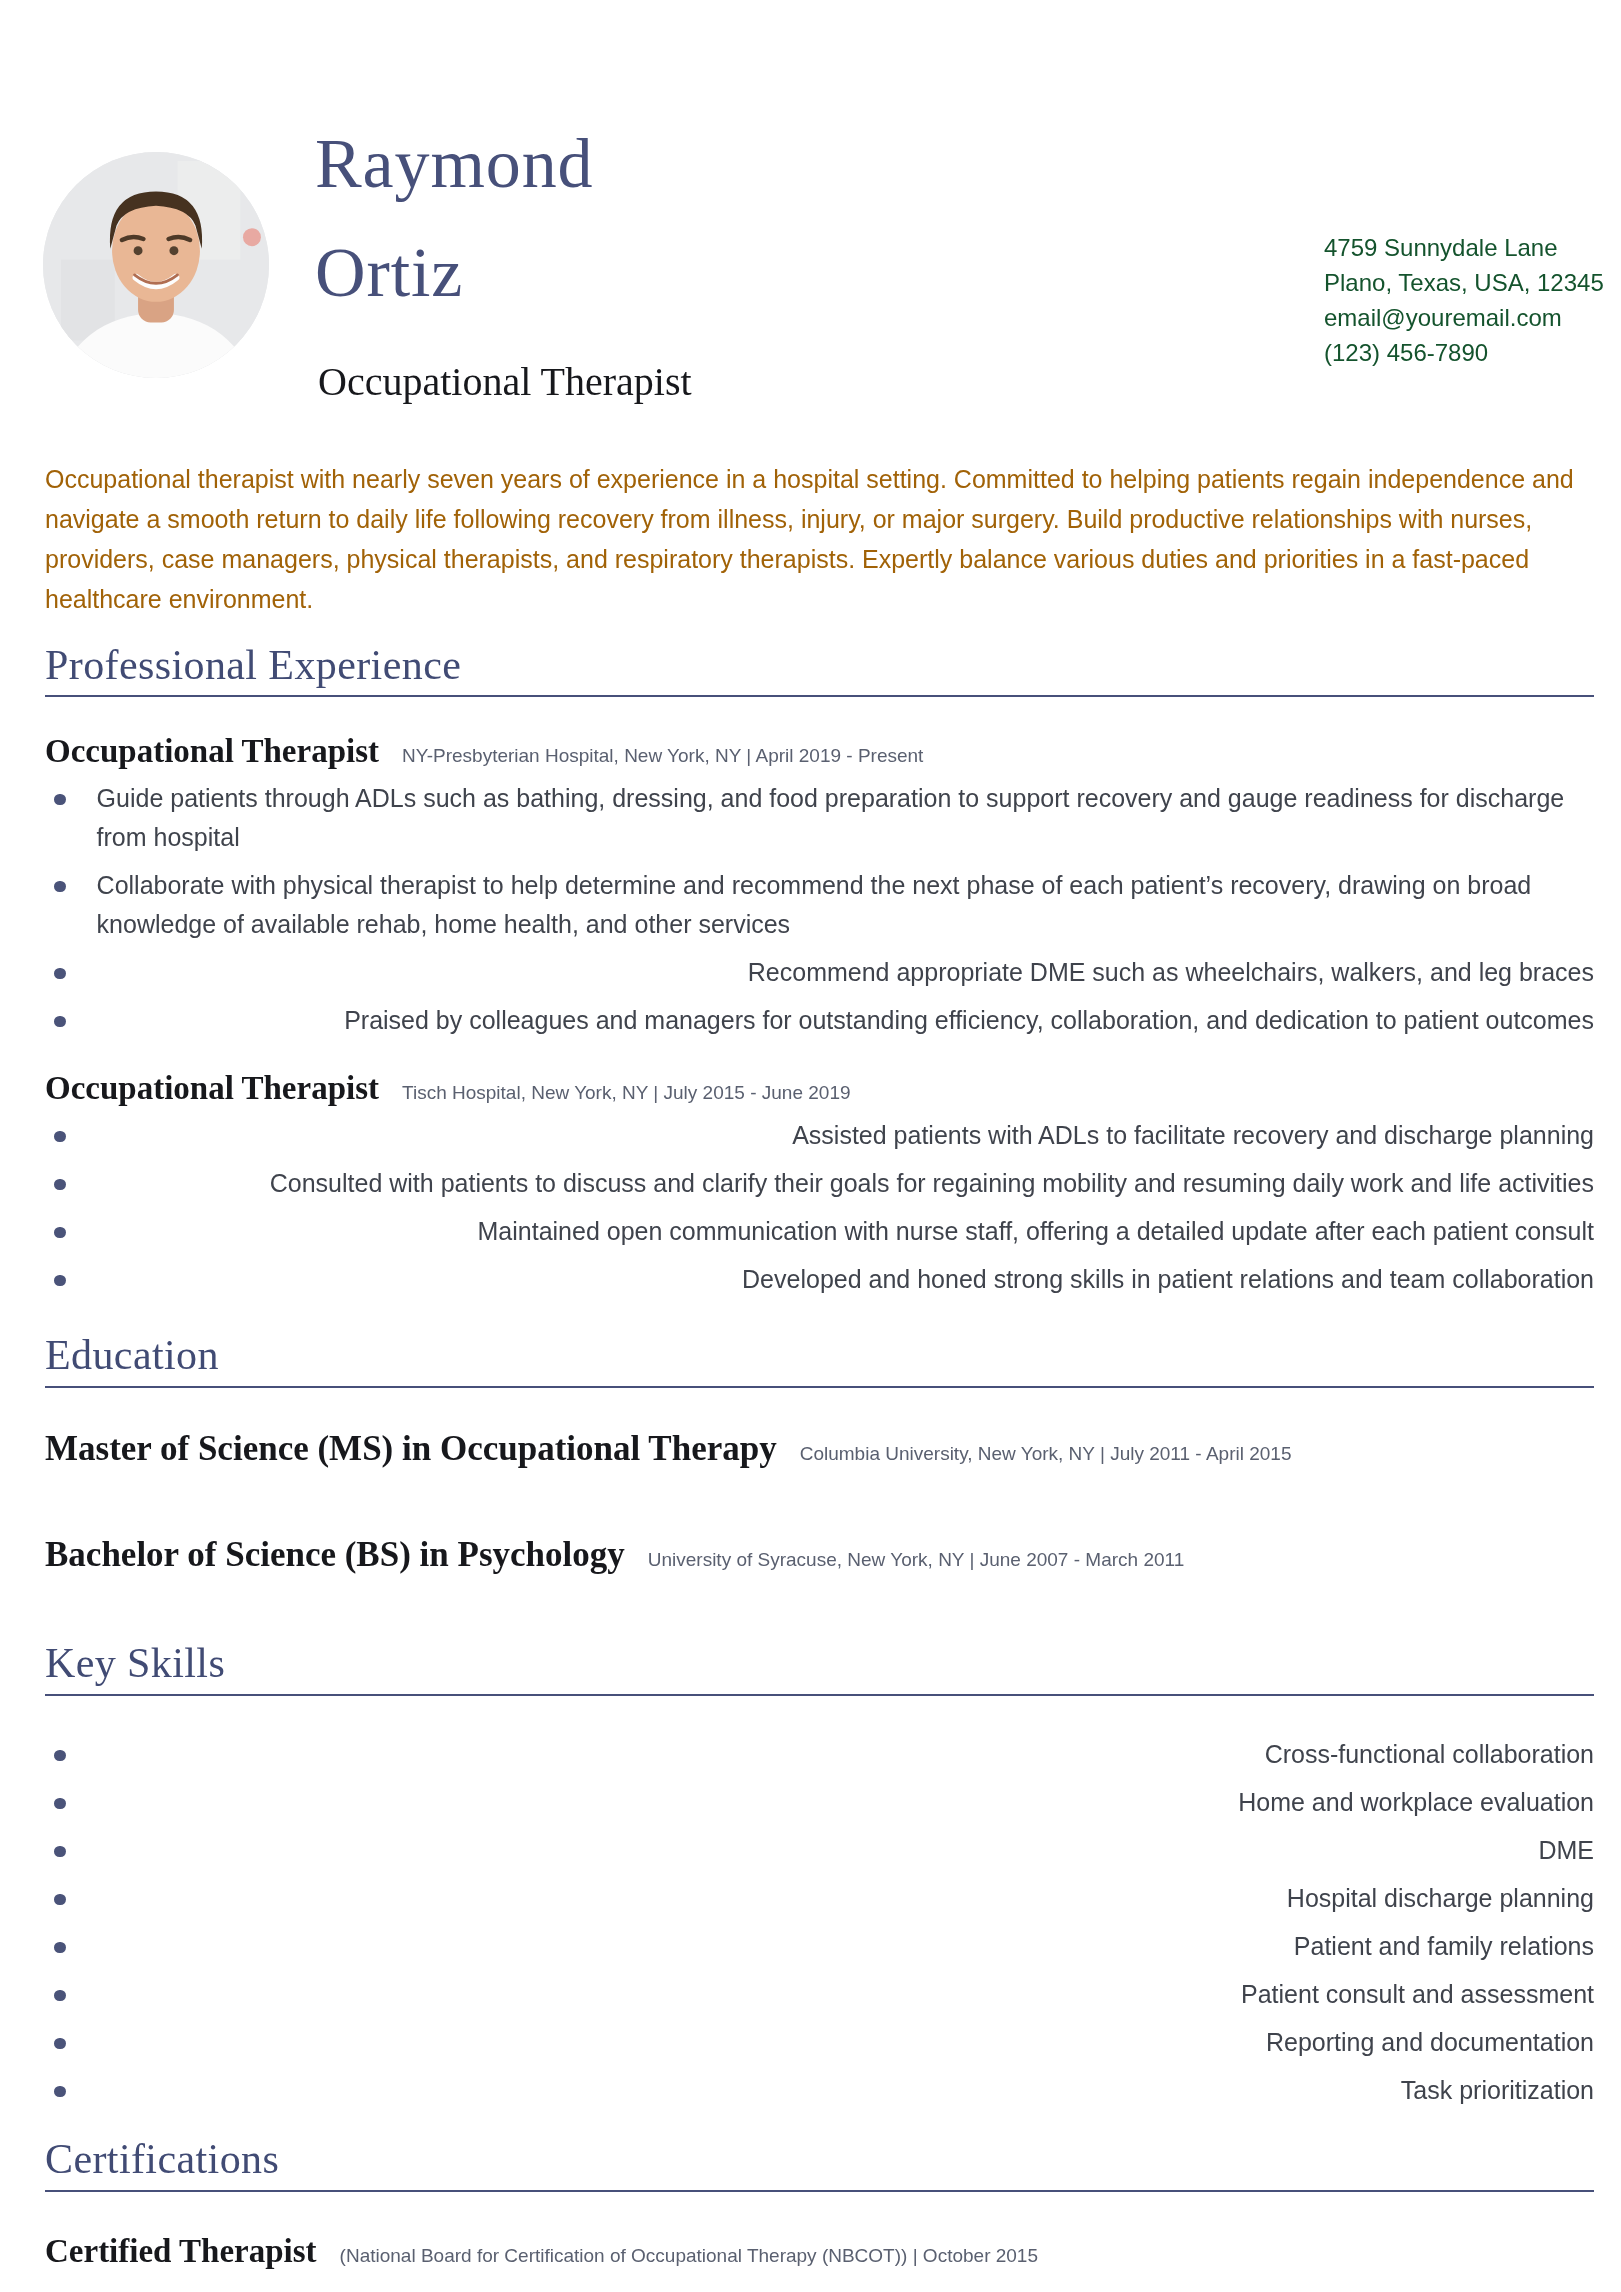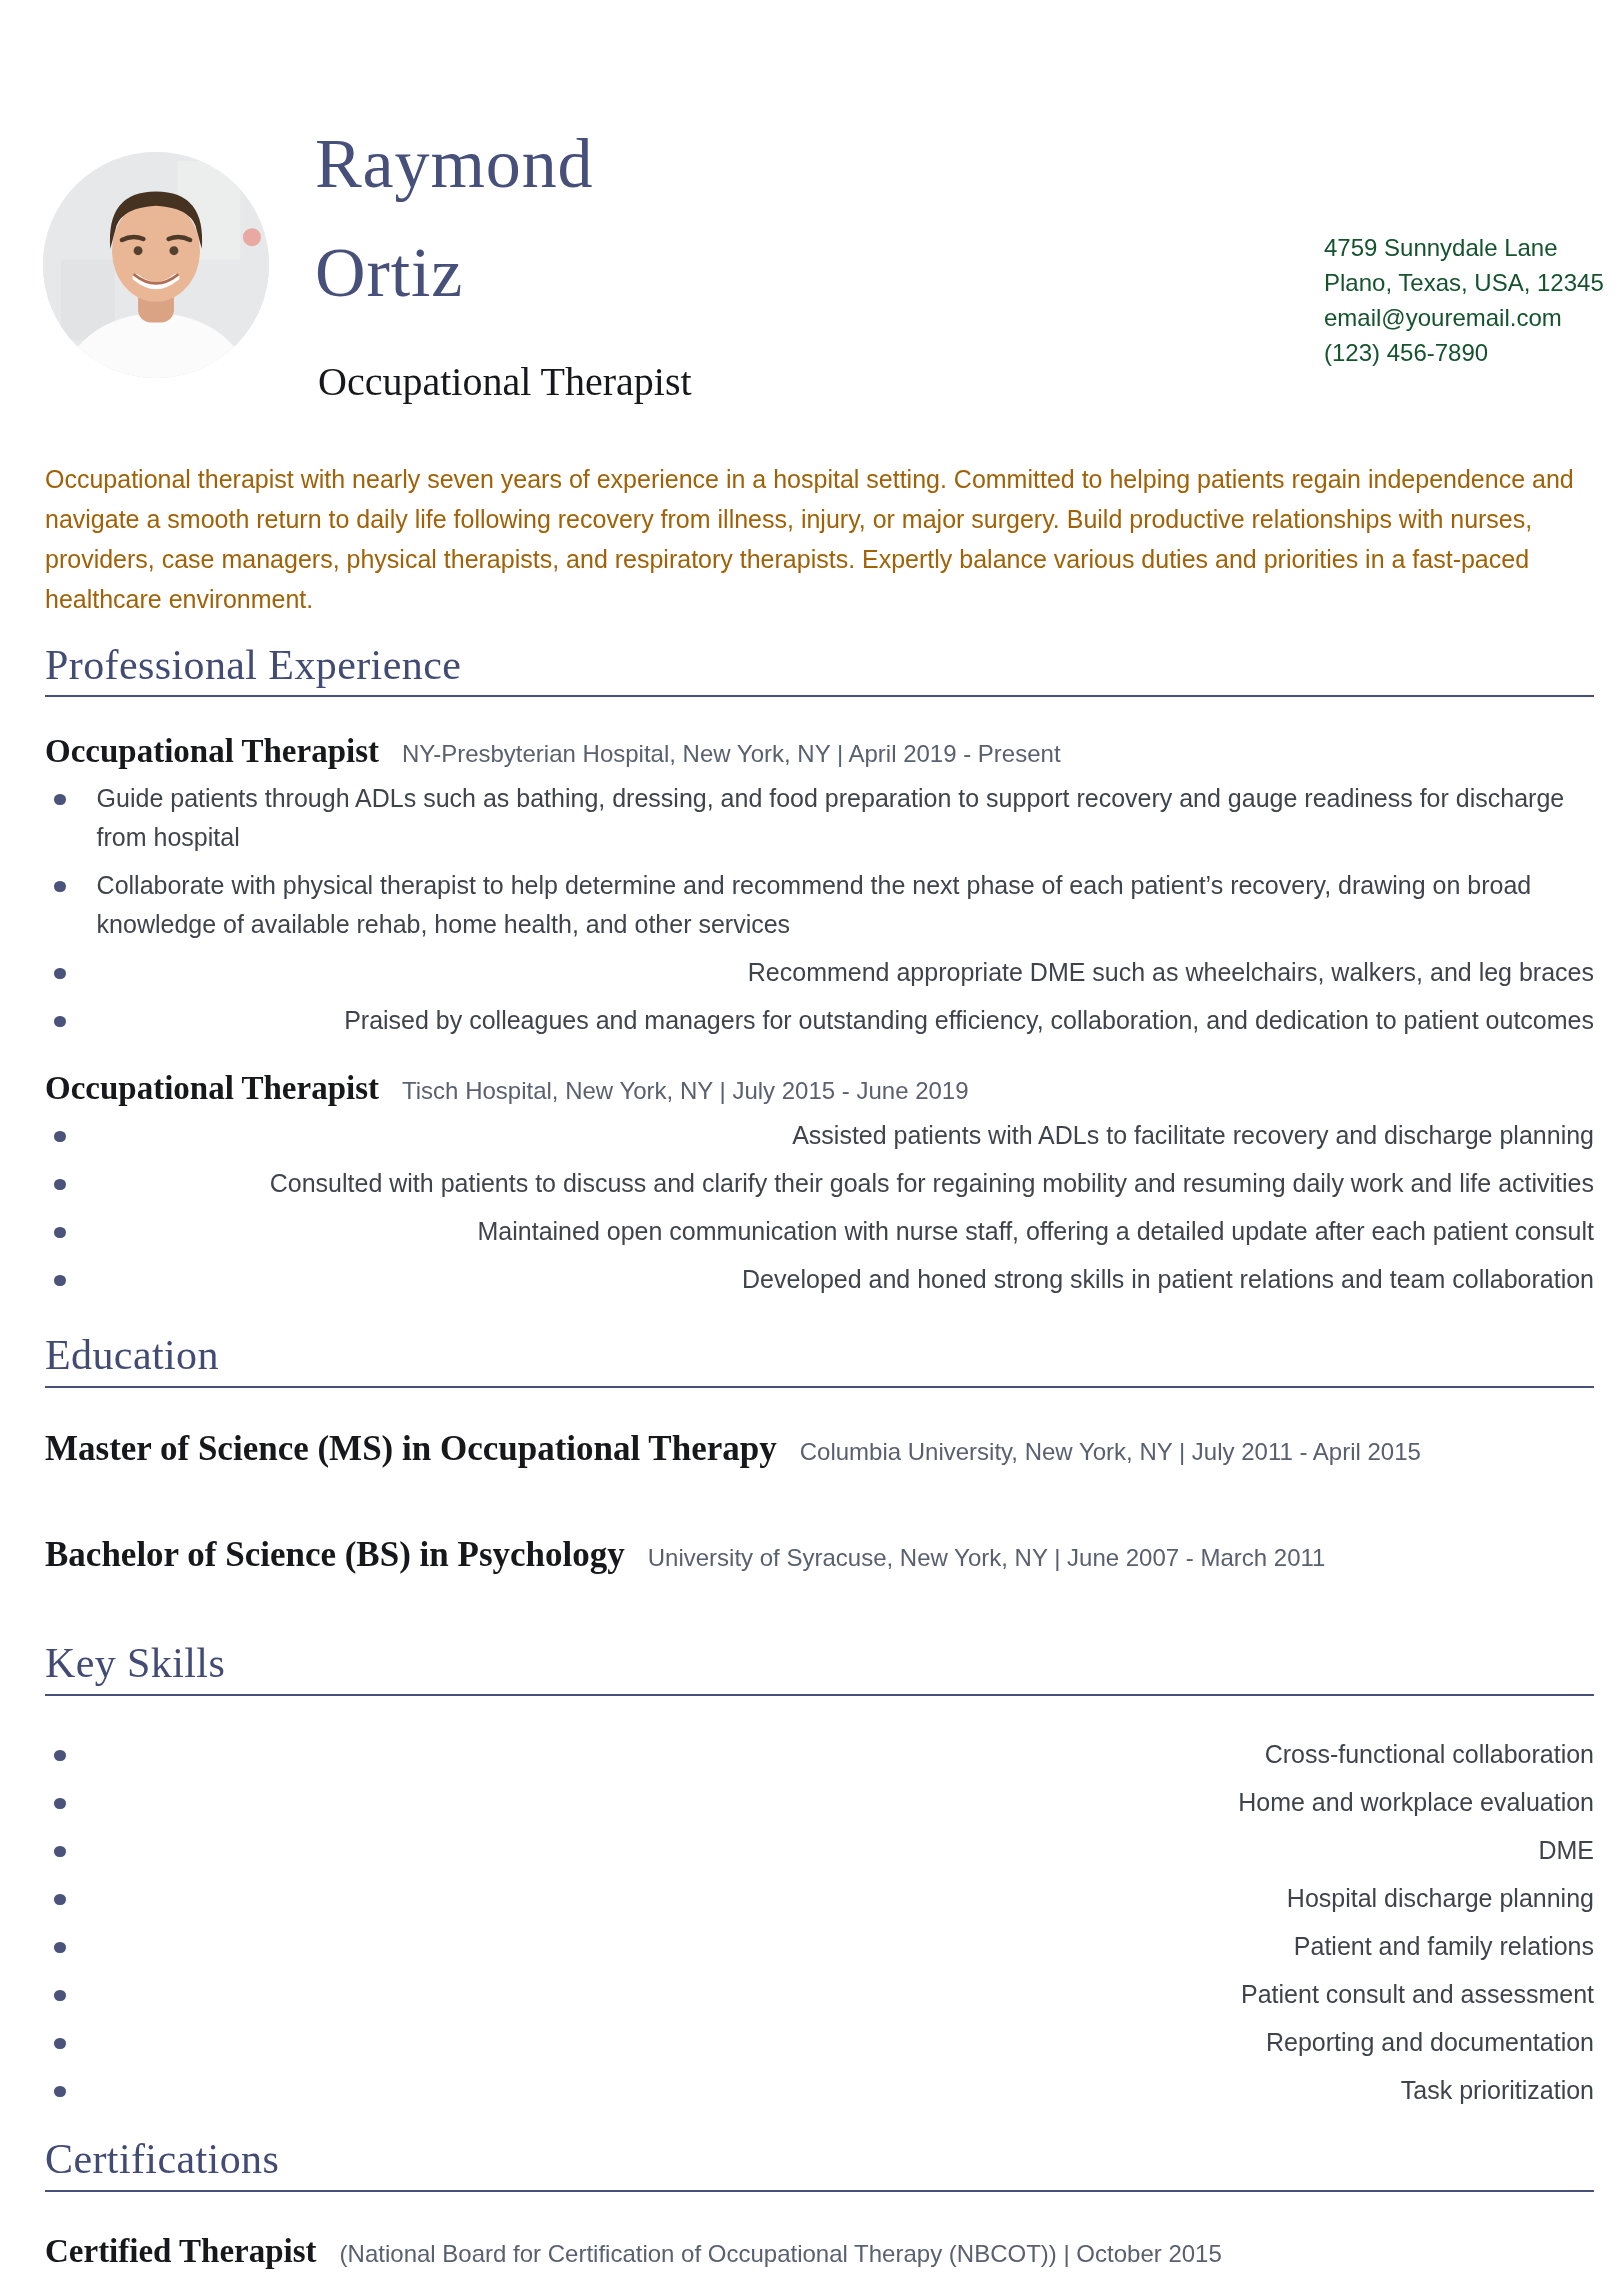--- a/index.html
+++ b/index.html
@@ -47,21 +47,21 @@
     font-weight:400; font-size:42px; line-height:48px;
     color:#414b74; letter-spacing:0.4px;
   }
   .rule { height:2.7px; background:#47507a; margin-top:6.3px; }
   .row-header { display:flex; align-items:baseline; gap:23px; }
   .item-title {
     font-family:"Liberation Serif","DejaVu Serif",serif;
     font-weight:700; font-size:33px; color:#17181c; white-space:nowrap;
   }
   .degree-title { font-size:35px; }
-  .item-meta { font-size:24px; color:#5a6070; }
+  .item-meta { font-size:19px; color:#5a6070; }
   .job { margin-top:36px; }
   .job + .job { margin-top:30px; }
   .bullets { list-style:none; margin:9px 0 0 0; padding:0; }
   .bullet-item {
     display:flex; align-items:flex-start;
     margin-bottom:9px;
     font-size:25px; line-height:39px; color:#3f434c;justify-content:space-between;
   }
   .dot {
     flex:0 0 11.6px; width:11.6px; height:11.6px; border-radius:50%;

